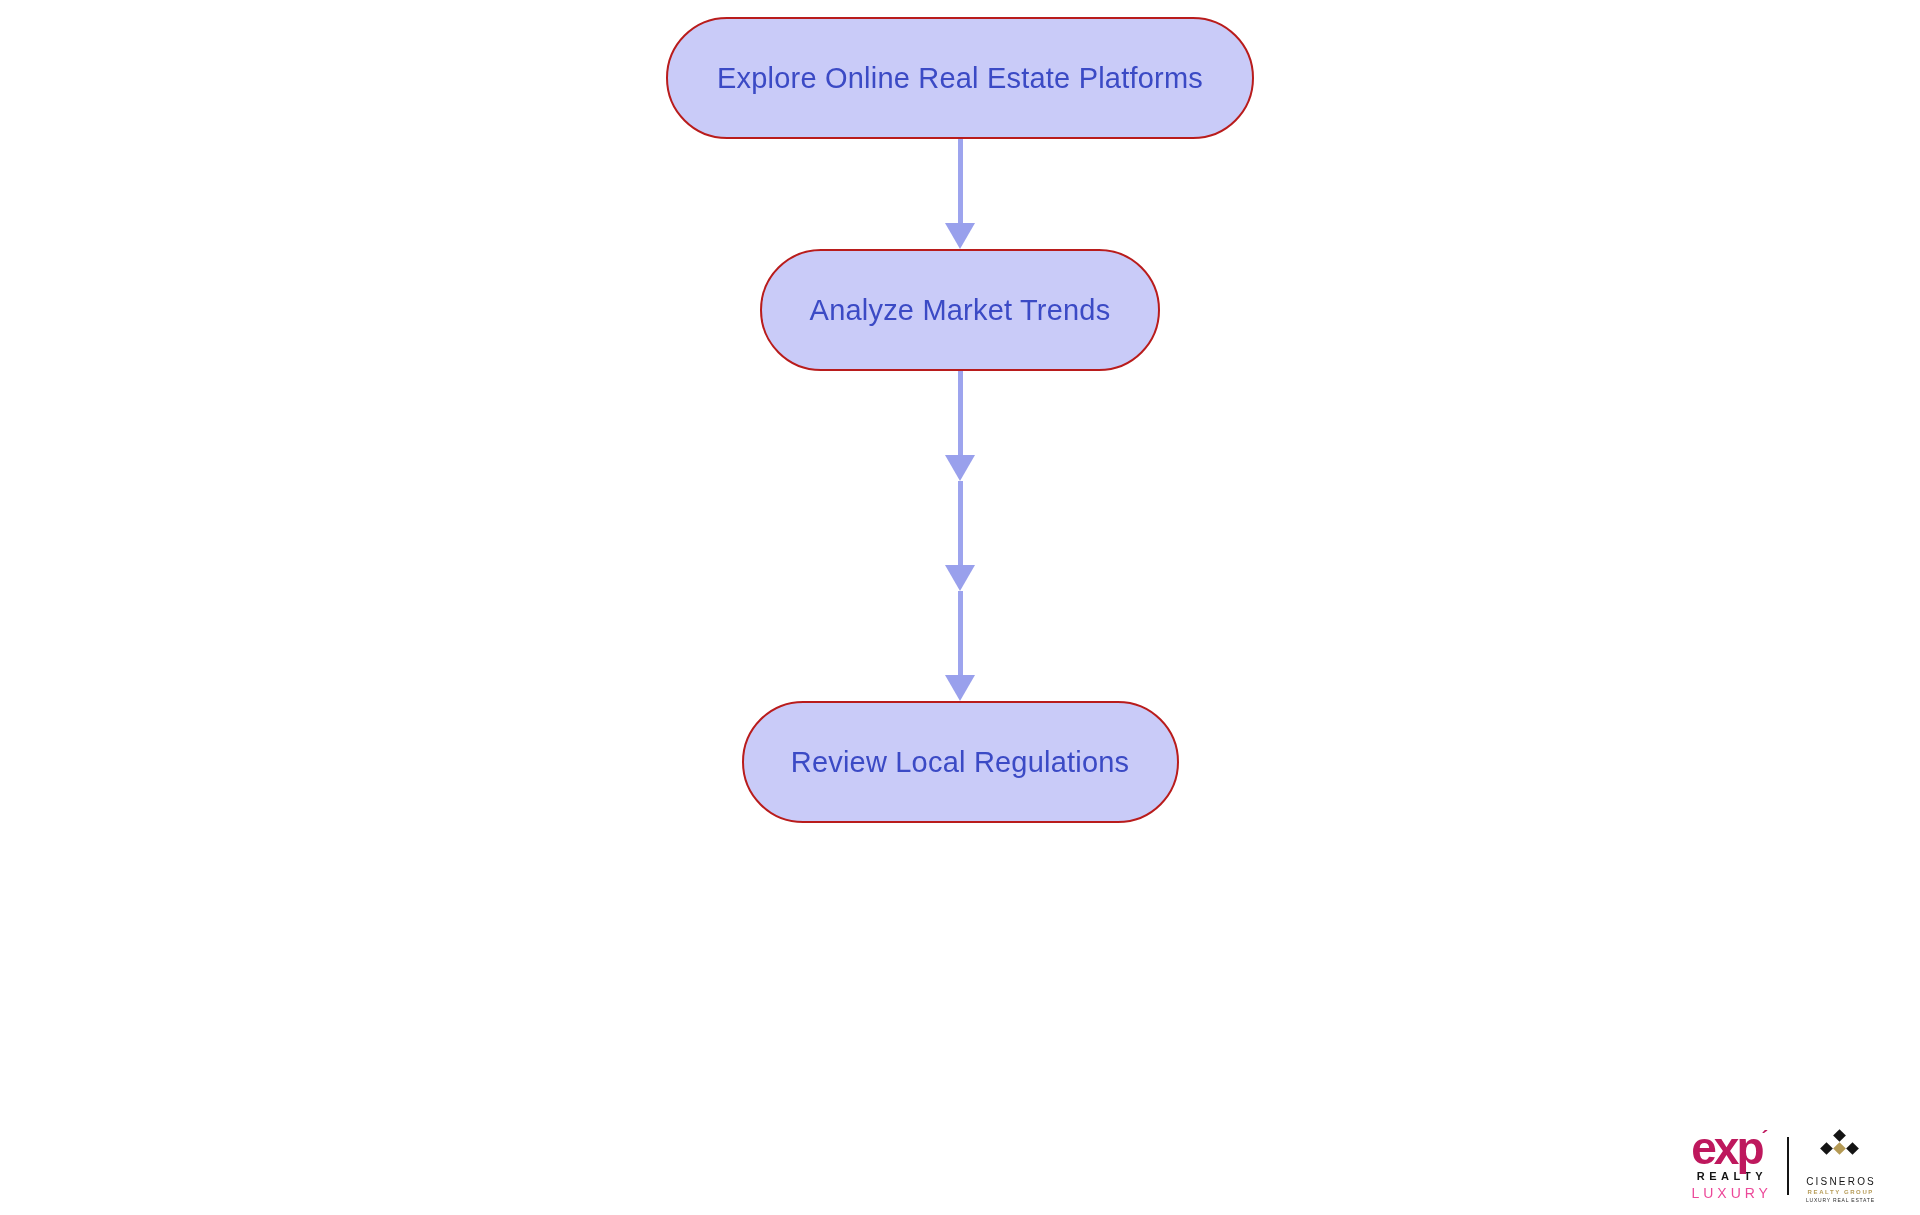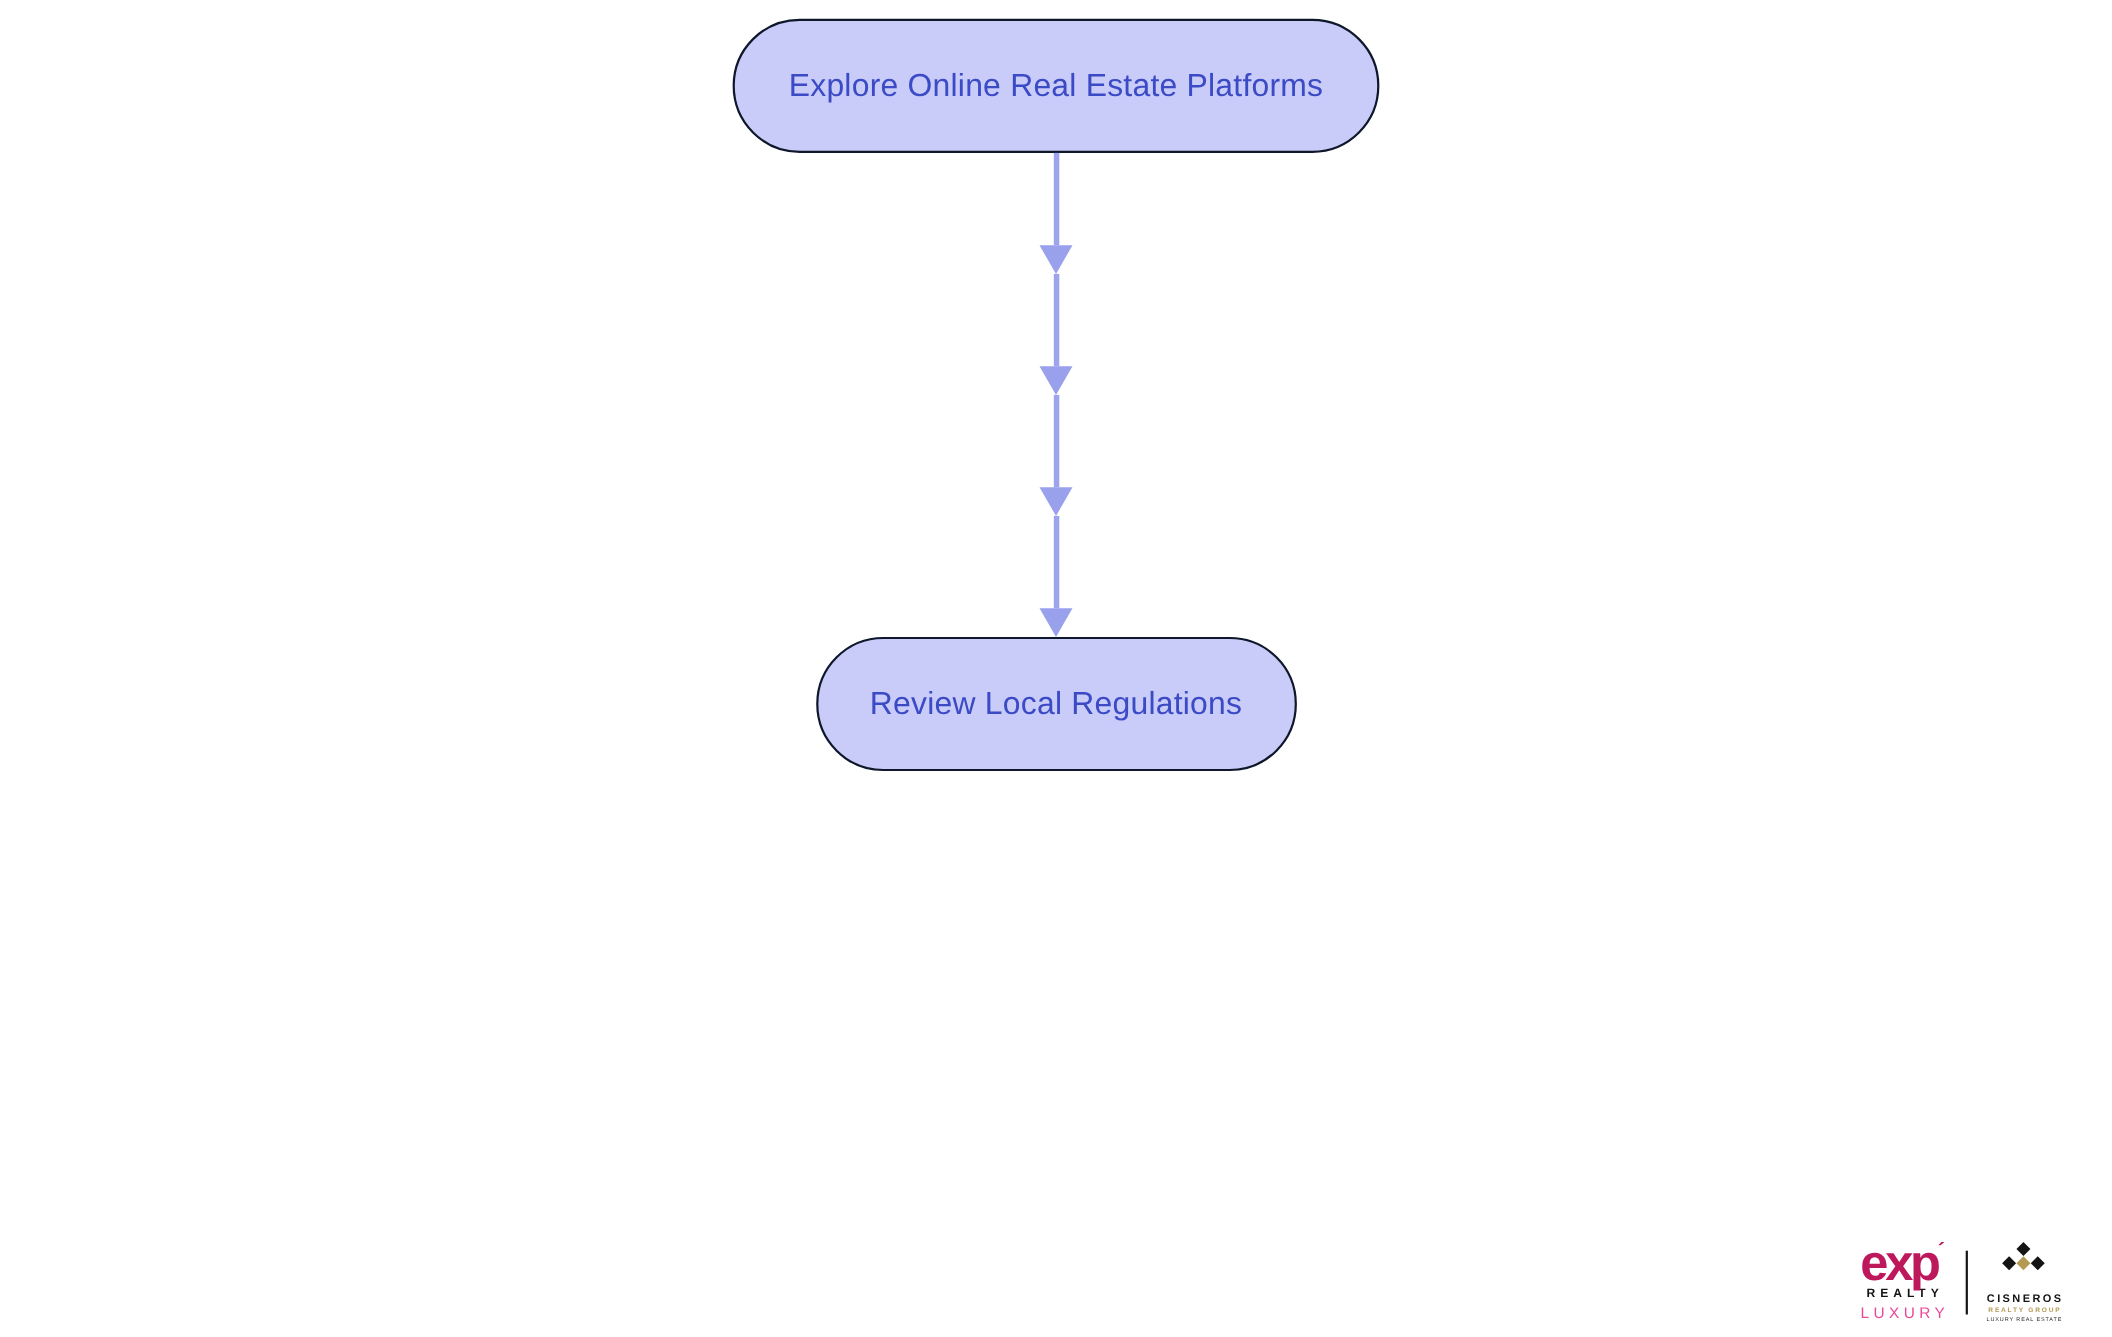--- a/index.html
+++ b/index.html
@@ -20,21 +20,21 @@
     width: 100%;
     display: flex;
     flex-direction: column;
     align-items: center;
   }
   .node {
     box-sizing: border-box;
     height: 122px;
     border-radius: 61px;
     background: #c9cbf8;
-    border: 2px solid #0f172a;
+    border: 2px solid #b91c1c;
     color: #3b4ac5;
     font-size: 29px;
     font-weight: 500;
     letter-spacing: 0.2px;
     display: flex;
     align-items: center;
     justify-content: center;
     padding: 0 36px;
     white-space: nowrap;
   }
@@ -119,21 +119,21 @@
     height: 9px;
     margin: 0 2px;
     background: #141414;
     transform: rotate(45deg);
     display: inline-block;
   }
   .diamond.gold { background: #b59a55; }
   .cis-name {
     margin-top: 22px;
     font-size: 10px;
-    font-weight: 700;
+    font-weight: 400;
     letter-spacing: 2.2px;
     text-indent: 2.2px;
     color: #141414;
   }
   .cis-sub {
     margin-top: 2px;
     font-size: 6px;
     font-weight: 700;
     letter-spacing: 1.6px;
     text-indent: 1.6px;
@@ -157,20 +157,23 @@
 
     <div class="node n1">
       <span>Explore Online Real Estate Platforms</span>
     </div>
 
     <div class="arrow">
       <div class="shaft"></div>
       <div class="head"></div>
     </div>
 
+    <div class="node n2">
+      <span>Analyze Market Trends</span>
+    </div>
 
     <div class="arrow">
       <div class="shaft"></div>
       <div class="head"></div>
     </div>
 
 
     <div class="arrow">
       <div class="shaft"></div>
       <div class="head"></div>

